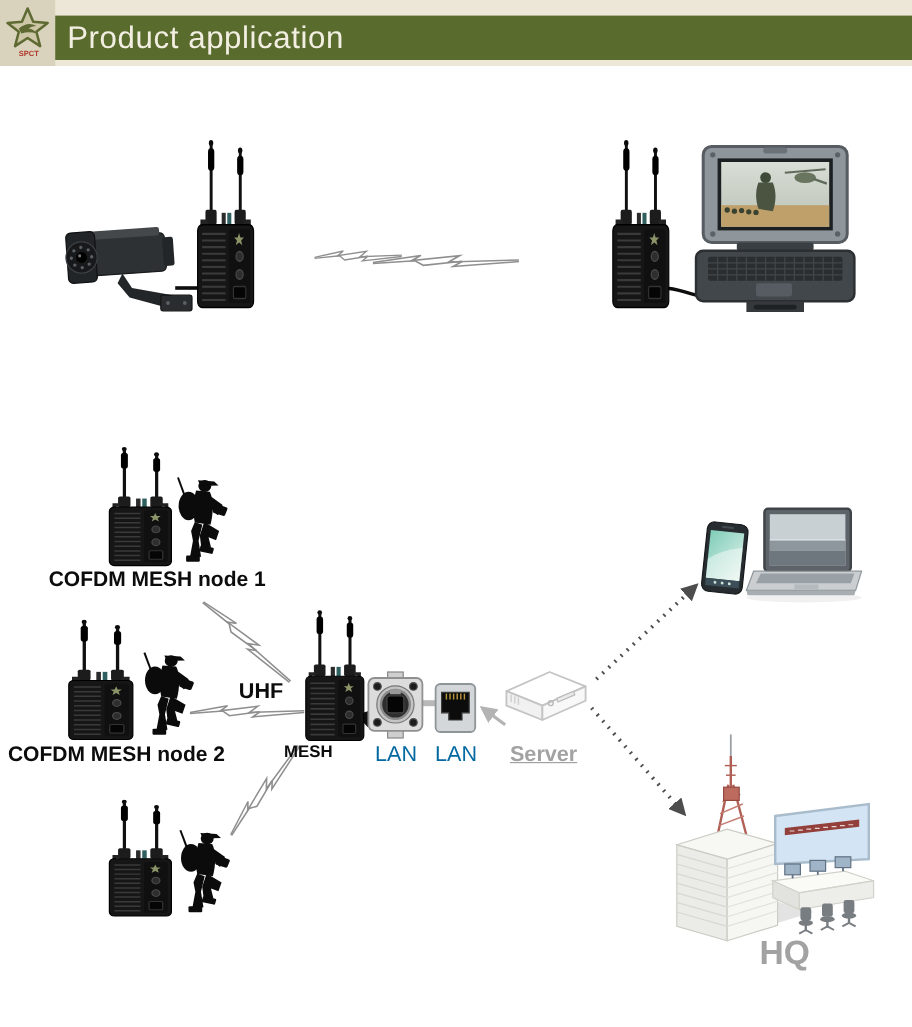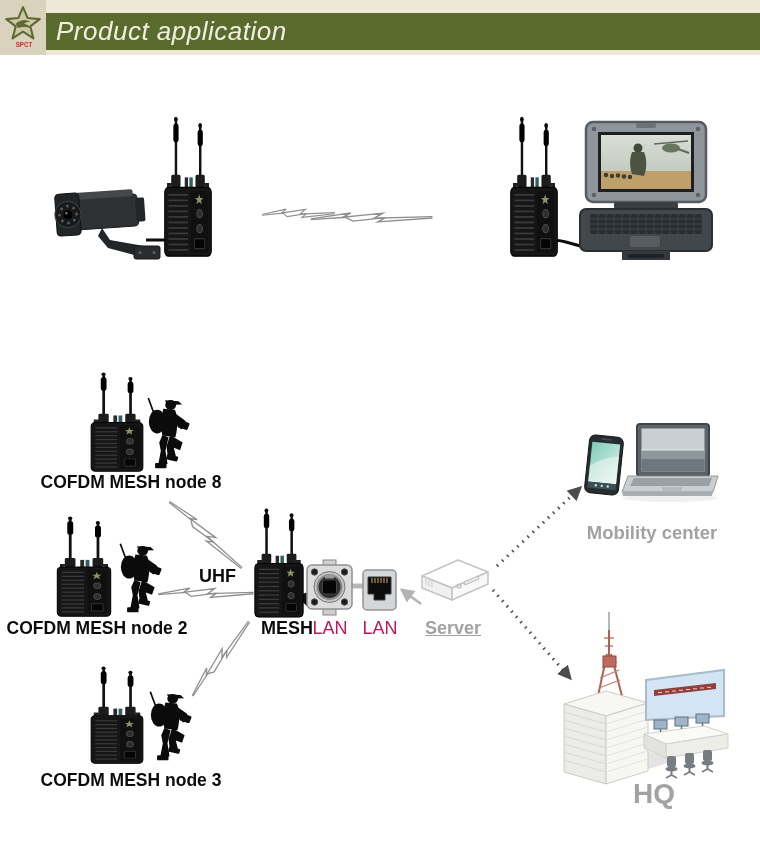--- a/index.html
+++ b/index.html
@@ -4,25 +4,25 @@
 <style>
   html,body{margin:0;padding:0;background:#fff;}
   #canvas{position:relative;width:760px;height:856px;background:#ffffff;overflow:hidden;
           font-family:"Liberation Sans",sans-serif;}
   
   .header{position:absolute;left:0;top:0;width:760px;height:55px;background:#ece7d6;}
   .logo-box{position:absolute;left:0;top:0;width:46px;height:55px;background:#d9d3bd;
             display:flex;align-items:center;justify-content:center;}
   .title-bar{position:absolute;left:46px;top:13px;width:714px;height:37px;background:#5a6b2e;
              display:flex;align-items:center;}
-  .title-bar .ttl{color:#f2efe2;font-size:26px;padding-left:10px;letter-spacing:.5px;font-style:italic;}
+  .title-bar .ttl{color:#f2efe2;font-size:26px;padding-left:10px;letter-spacing:.5px;}
   
   .lbl{position:absolute;white-space:nowrap;text-align:center;}
   .dark{color:#0c0c0c;font-weight:700;font-size:17.5px;}
-  .mid{color:#be185d;font-weight:500;font-size:18px;}
+  .mid{color:#0369a1;font-weight:500;font-size:18px;}
   .gray{color:#a2a2a2;font-weight:700;font-size:18px;}
   svg{display:block;}
   #diagram{position:absolute;left:0;top:0;}
 </style>
 </head>
 <body>
 
 <div id="canvas">
 
   <div class="header">
@@ -351,24 +351,22 @@
           <line x1="49.5" y1="98" x2="49.5" y2="105" stroke="#787d82" stroke-width="2"></line>
           <path d="M44,107 l5.5,-3 5.5,3" stroke="#787d82" stroke-width="1.6" fill="none"></path>
         <rect x="63" y="82" width="9" height="11" rx="2"></rect>
           <ellipse cx="67.5" cy="95" rx="6" ry="2.5"></ellipse>
           <line x1="67.5" y1="95" x2="67.5" y2="102" stroke="#787d82" stroke-width="2"></line>
           <path d="M62,104 l5.5,-3 5.5,3" stroke="#787d82" stroke-width="1.6" fill="none"></path>
       </g>
     </g>
   </svg>
 
-  <div class="lbl dark" style="left:36px;top:472px;width:190px;">COFDM MESH node 8</div>
+  <div class="lbl dark" style="left:36px;top:472px;width:190px;">COFDM MESH node 1</div>
   <div class="lbl dark" style="left:2px;top:618px;width:190px;">COFDM MESH node 2</div>
-  <div class="lbl dark" style="left:36px;top:770px;width:190px;">COFDM MESH node 3</div>
   <div class="lbl dark" style="left:172px;top:566px;width:64px;font-size:18px;text-align:right;">UHF</div>
-  <div class="lbl dark" style="left:254px;top:618px;width:66px;font-size:18px;">MESH</div>
+  <div class="lbl dark" style="left:224px;top:618px;width:66px;font-size:14px;">MESH</div>
   <div class="lbl mid" style="left:304px;top:618px;width:52px;">LAN</div>
   <div class="lbl mid" style="left:354px;top:618px;width:52px;">LAN</div>
   <div class="lbl gray" style="left:414px;top:618px;width:78px;text-decoration:underline;">Server</div>
-  <div class="lbl gray" style="left:578px;top:522px;width:148px;font-size:18.5px;font-weight:600;">Mobility center</div>
   <div class="lbl gray" style="left:612px;top:778px;width:84px;font-size:28px;font-weight:600;">HQ</div>
 
 </div>
 
 </body></html>

